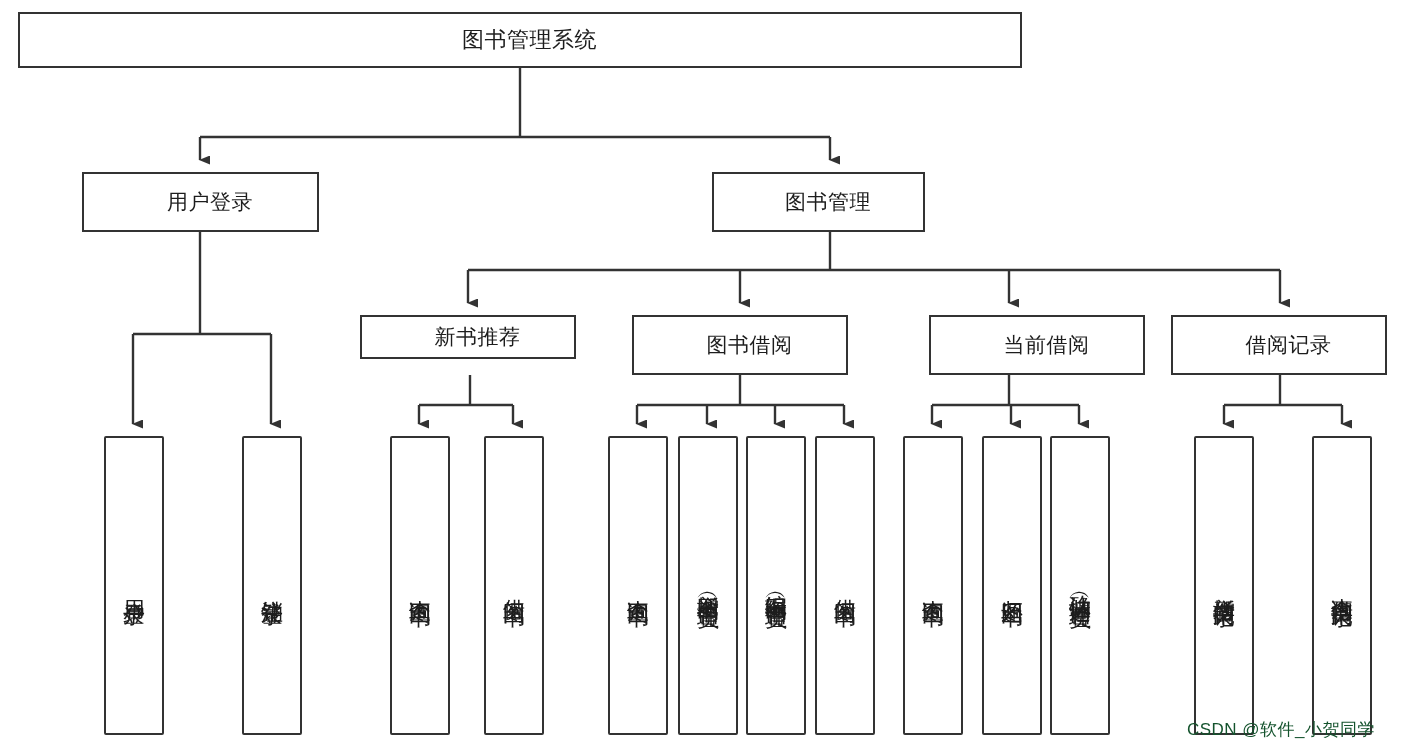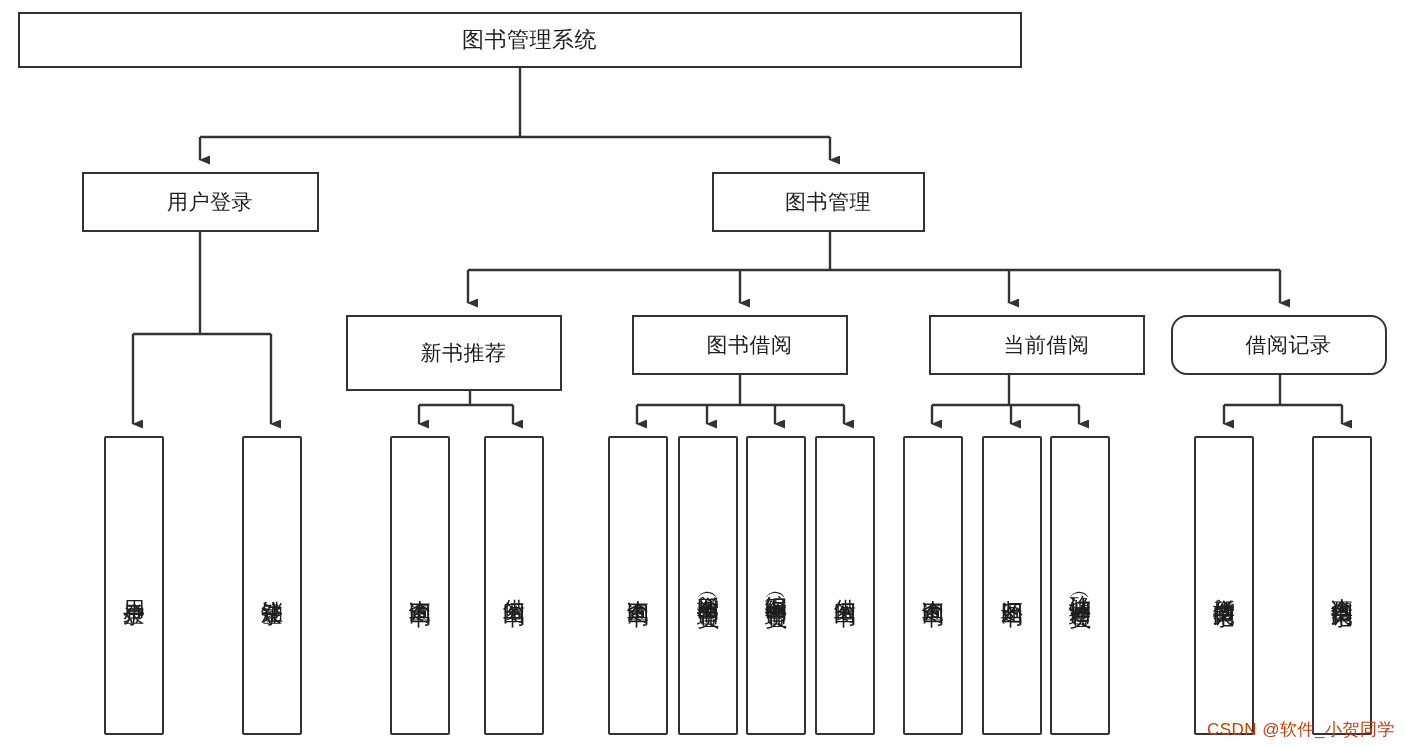--- a/index.html
+++ b/index.html
@@ -60,24 +60,24 @@
     white-space: nowrap;
     border-radius: 2px;
   }
   .node.vert .vtext {
     writing-mode: vertical-rl;
     text-orientation: upright;
     display: block;
   }
   .watermark {
     position: absolute;
-    right: 10px;
+    right: 30px;
     bottom: 6px;
     font-size: 17px;
-    color: #c2410c;
+    color: #14532d;
     letter-spacing: 0.5px;
     z-index: 3;
     white-space: nowrap;
   }
 </style>
 </head>
 <body>
 
 <div id="canvas">
 
@@ -135,30 +135,30 @@
     <span>图书管理系统</span>
   </div>
 
   <div class="node horiz" style="left:82px; top:172px; width:237px; height:60px;">
     <span>用户登录</span>
   </div>
   <div class="node horiz" style="left:712px; top:172px; width:213px; height:60px;">
     <span>图书管理</span>
   </div>
 
-  <div class="node horiz" style="left:346px; top:315px; width:216px; height:76px;align-items:center;">
+  <div class="node horiz" style="left:360px; top:315px; width:216px; height:44px;align-items:center;">
     <span>新书推荐</span>
   </div>
   <div class="node horiz" style="left:632px; top:315px; width:216px; height:60px;">
     <span>图书借阅</span>
   </div>
   <div class="node horiz" style="left:901px; top:315px; width:216px; height:60px;margin-left:28px;">
     <span>当前借阅</span>
   </div>
-  <div class="node horiz" style="left:1171px; top:315px; width:216px; height:60px;border-radius:16px;">
+  <div class="node horiz" style="left:1171px; top:315px; width:216px; height:60px;">
     <span>借阅记录</span>
   </div>
 
   <div class="node vert" style="left:104px; top:436px; width:60px; height:299px;">
     <span class="vtext">用户登录</span>
   </div>
   <div class="node vert" style="left:242px; top:436px; width:60px; height:299px;">
     <span class="vtext">注销登录</span>
   </div>
 

